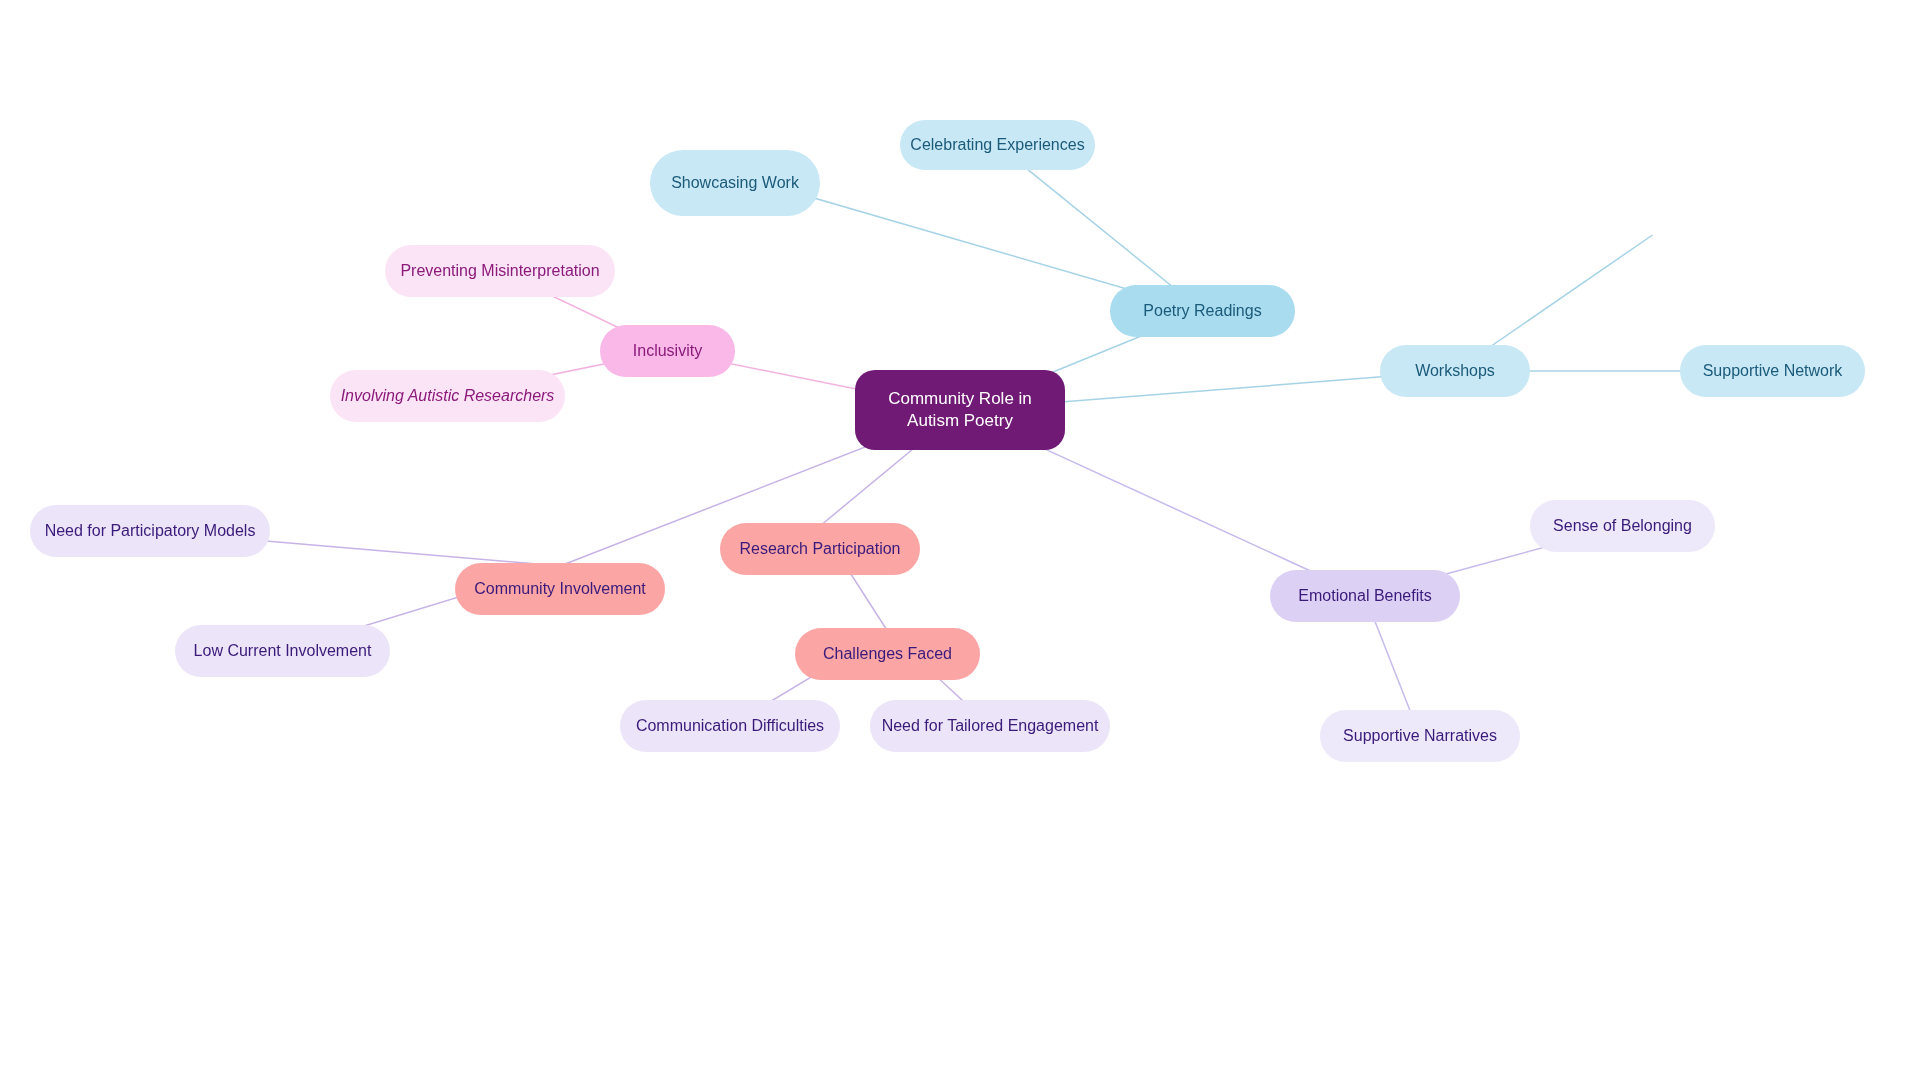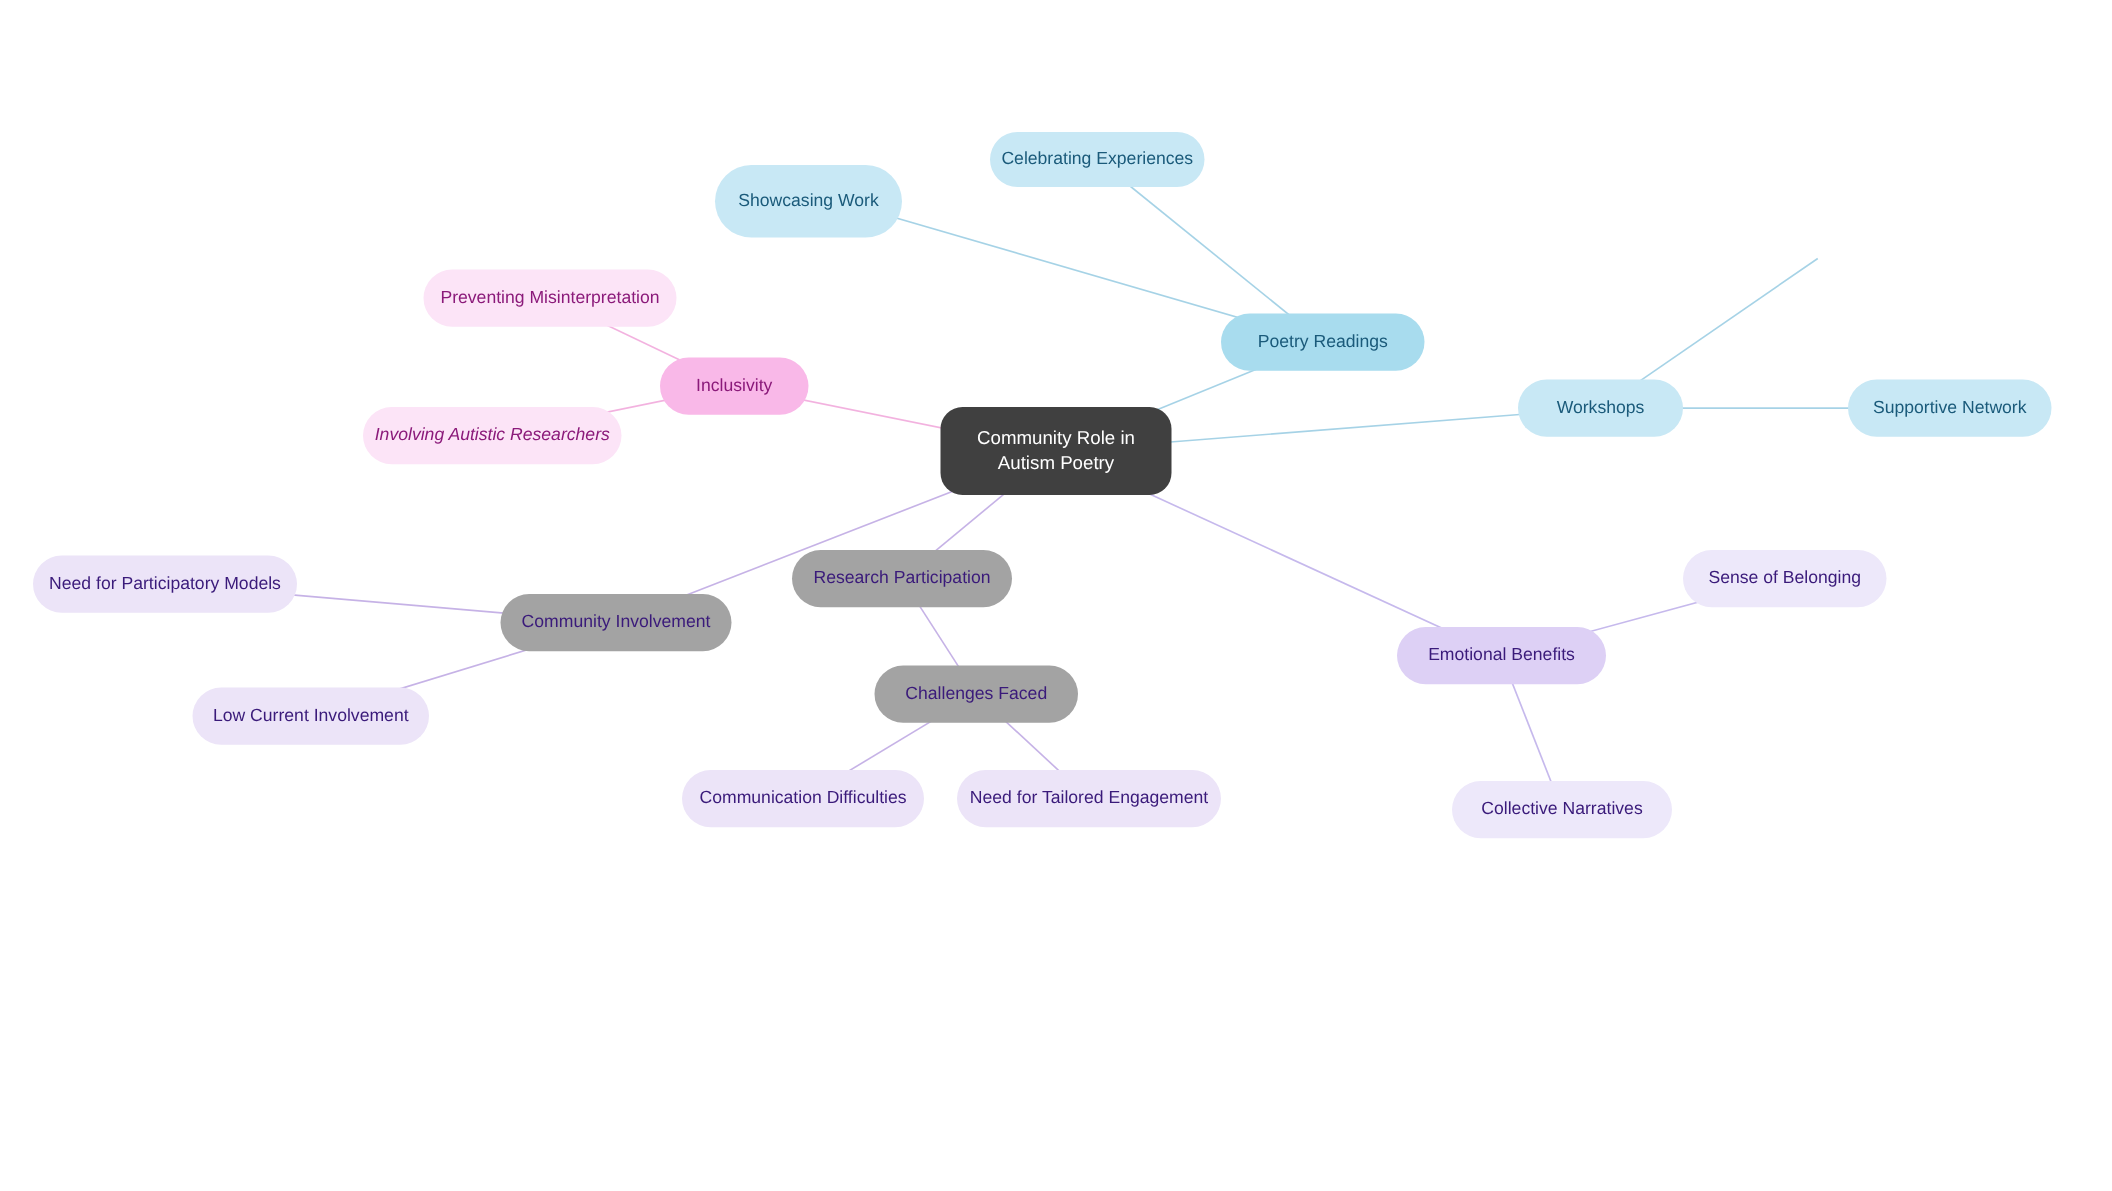--- a/index.html
+++ b/index.html
@@ -30,21 +30,21 @@
       align-items: center;
       justify-content: center;
       z-index: 1;
       font-size: 16px;
       line-height: 1.3;
       padding: 12px 22px;
       cursor: pointer;
       white-space: nowrap;
     }
     .node.center {
-      background: #404040;
+      background: #701a75;
       color: #ffffff;
       font-size: 17px;
       font-weight: 500;
       border-radius: 20px;
       white-space: normal;
       width: 200px;
       text-align: center;
     }
     .node.pink {
       background: #f9b8e8;
@@ -60,23 +60,24 @@
       background: #a8dcee;
       color: #1a5a7a;
       border: none;
     }
     .node.blue-light {
       background: #c8e8f5;
       color: #1a5a7a;
       border: none;
     }
     .node.purple {
-      background: #a3a3a3;
+      background: #fca5a5;
       color: #3a1a7a;
       border: none;
+      margin-top: 23px;
     }
     .node.purple-light {
       background: #ece4f8;
       color: #3a1a7a;
       border: none;
     }
     .node.lavender {
       background: #ddd0f5;
       color: #3a1a7a;
     }
@@ -121,14 +122,14 @@
     <div class="node pink-light" style="left: 330px; top: 370px; width: 235px; height: 52px; min-width: 235px; font-style: italic;">Involving Autistic Researchers</div>
     <div class="node purple" style="left: 455px; top: 540px; width: 210px; height: 52px; min-width: 210px;">Community Involvement</div>
     <div class="node purple-light" style="left: 30px; top: 505px; width: 240px; height: 52px; min-width: 240px;">Need for Participatory Models</div>
     <div class="node purple-light" style="left: 175px; top: 625px; width: 215px; height: 52px; min-width: 215px;">Low Current Involvement</div>
     <div class="node purple" style="left: 720px; top: 500px; width: 200px; height: 52px; min-width: 200px;">Research Participation</div>
     <div class="node purple" style="left: 795px; top: 605px; width: 185px; height: 52px; min-width: 185px;">Challenges Faced</div>
     <div class="node purple-light" style="left: 620px; top: 700px; width: 220px; height: 52px; min-width: 220px;">Communication Difficulties</div>
     <div class="node purple-light" style="left: 870px; top: 700px; width: 240px; height: 52px; min-width: 240px;">Need for Tailored Engagement</div>
     <div class="node lavender" style="left: 1270px; top: 570px; width: 190px; height: 52px; min-width: 190px;">Emotional Benefits</div>
     <div class="node lavender-light" style="left: 1530px; top: 500px; width: 185px; height: 52px; min-width: 185px;">Sense of Belonging</div>
-    <div class="node lavender-light" style="left: 1320px; top: 710px; width: 200px; height: 52px; min-width: 200px;">Collective Narratives</div>
+    <div class="node lavender-light" style="left: 1320px; top: 710px; width: 200px; height: 52px; min-width: 200px;">Supportive Narratives</div>
   </div>
 
 </body></html>

